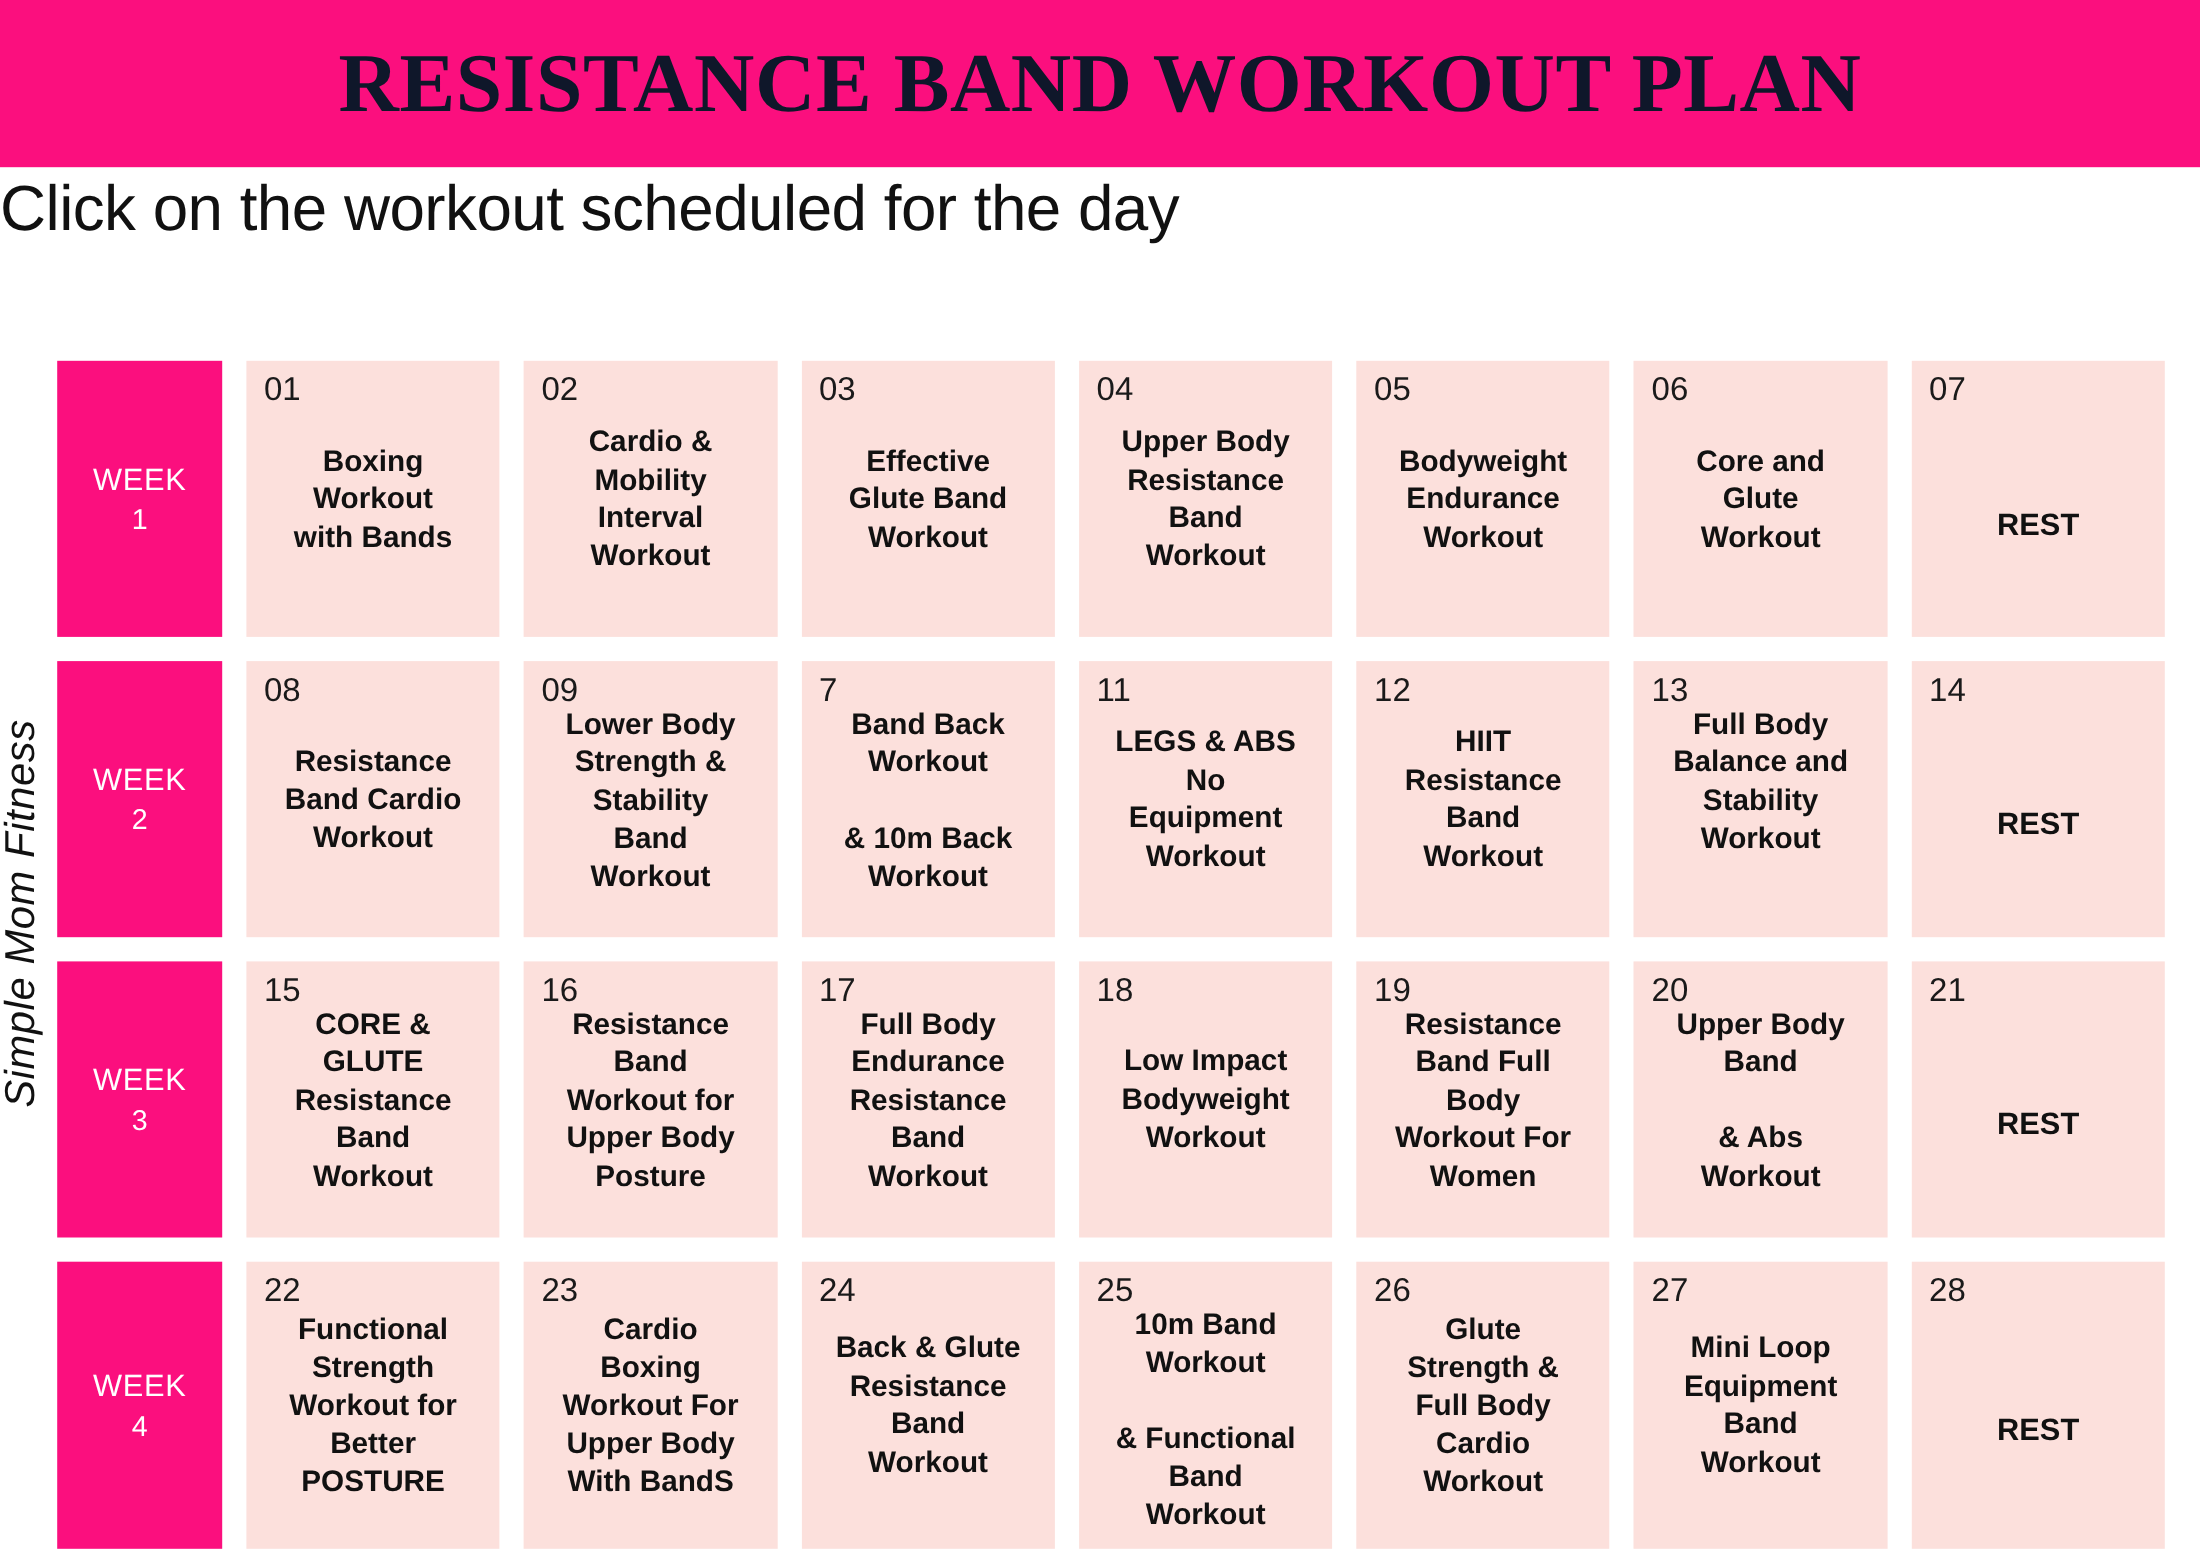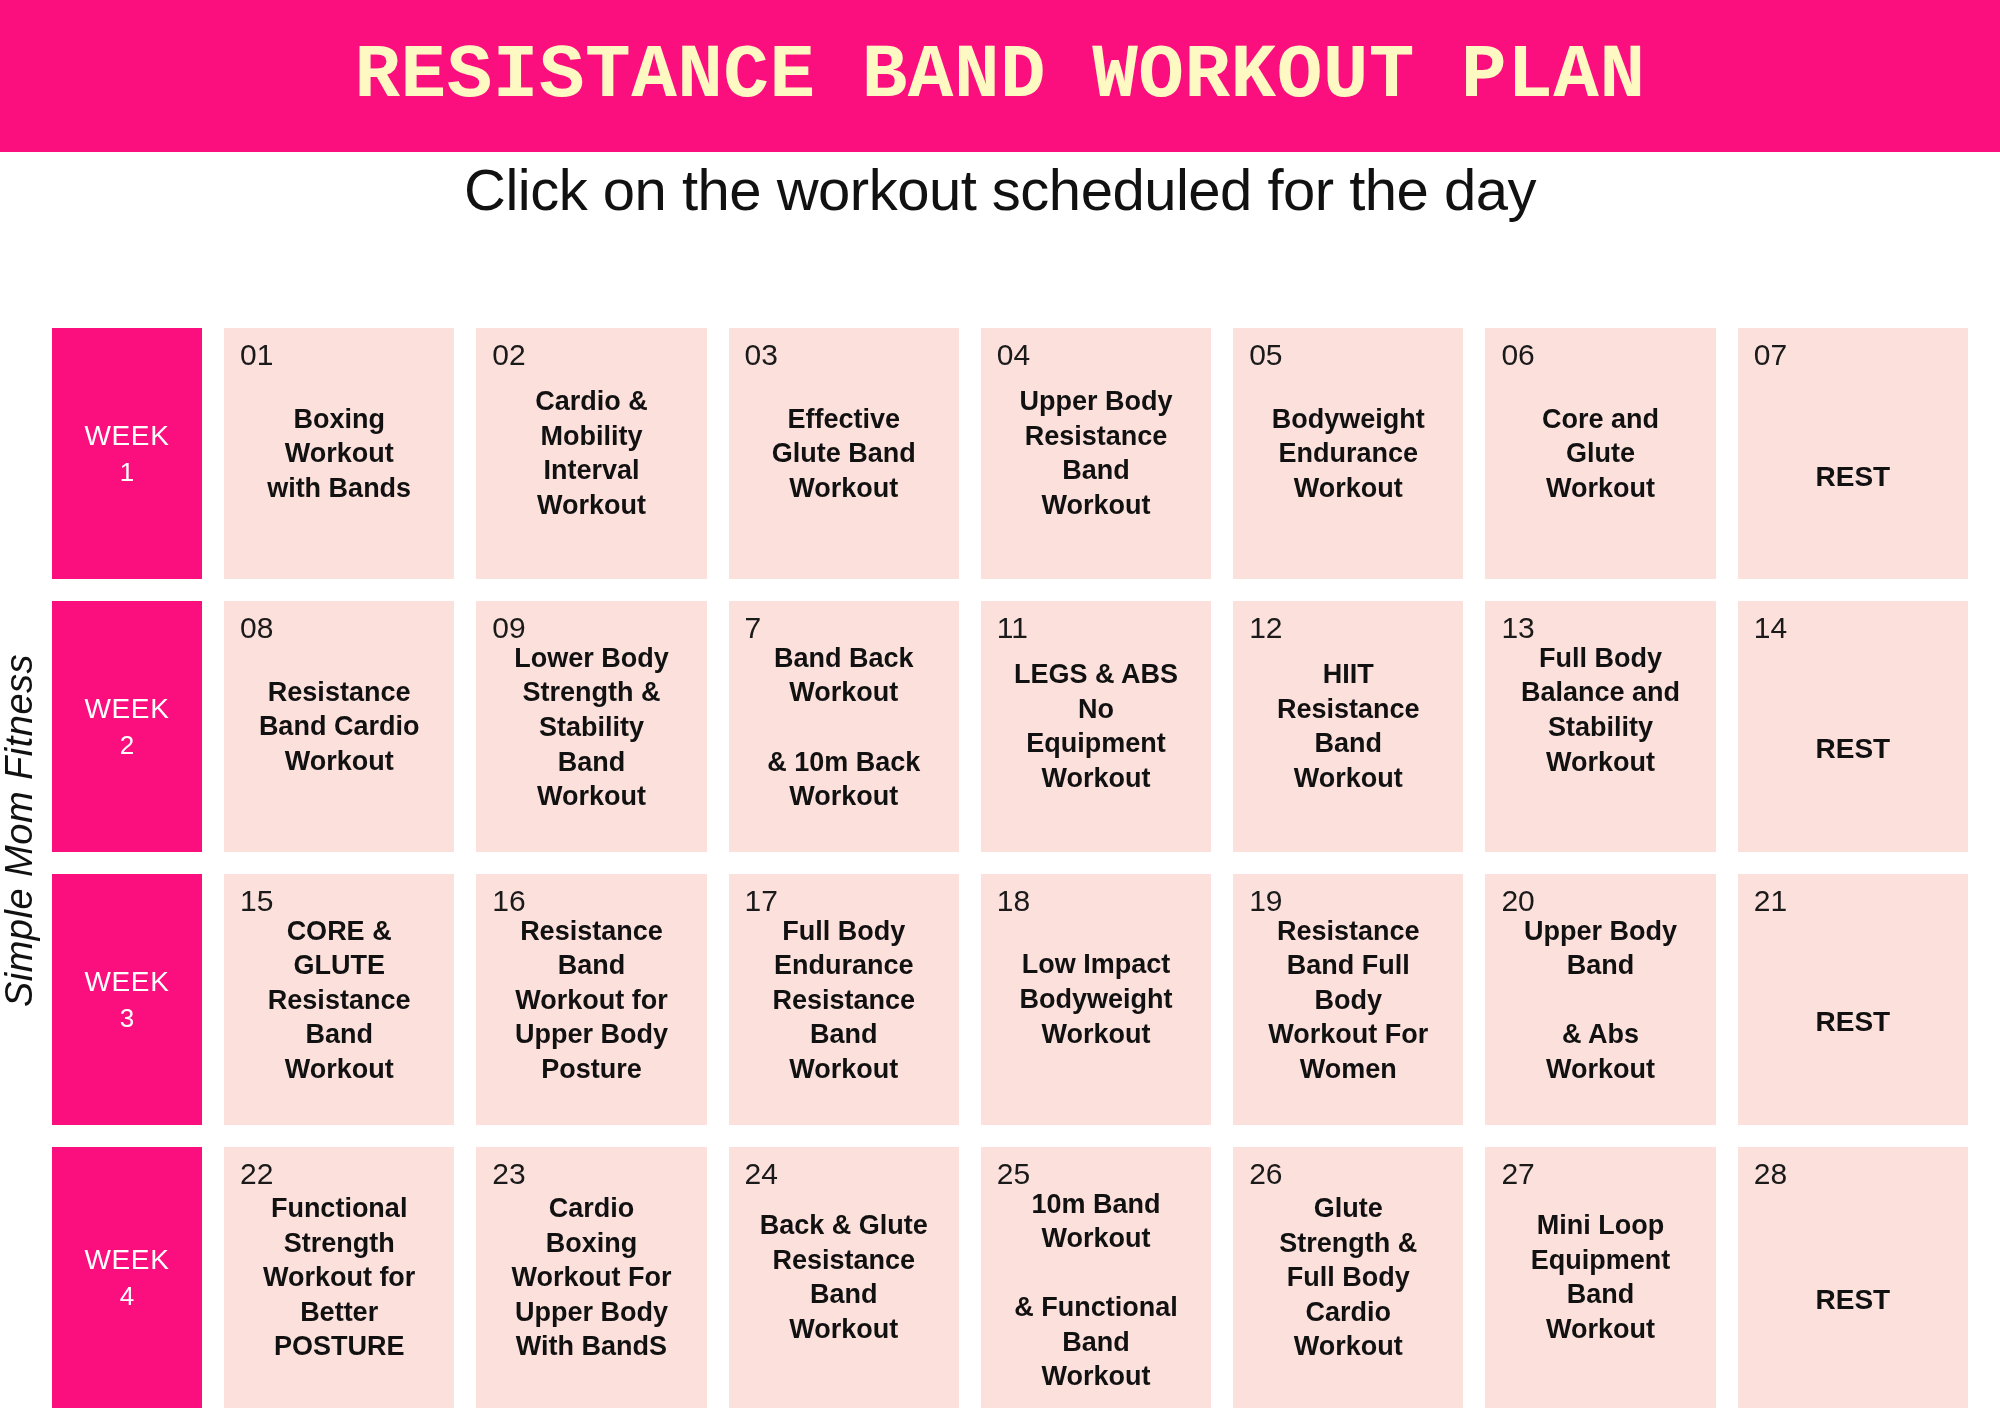--- a/index.html
+++ b/index.html
@@ -25,37 +25,36 @@
     left: 0;
     top: 0;
     width: 2000px;
     height: 152px;
     background: #FB0F7E;
     display: flex;
     align-items: center;
     justify-content: center;
   }
   .header-title {
-    color: #fef9c3;
-    font-family: Liberation Mono, monospace;
+    color: #0f172a;
+    font-family: Liberation Serif, serif;
     font-weight: bold;
     font-size: 76px;
     letter-spacing: 0.5px;
     line-height: 1;
     white-space: nowrap;
     transform: scaleX(1.0);
   }
 
   
   .subtitle {
     position: absolute;
     left: 0;
     top: 158px;
     width: 2000px;
-    text-align: center;
     color: #111111;
     font-family: "Liberation Sans", sans-serif;
     font-size: 58px;
     font-weight: 400;
     line-height: 1.12;
     letter-spacing: -0.5px;
   }
   .subtitle .line { display: block; }
 
   

